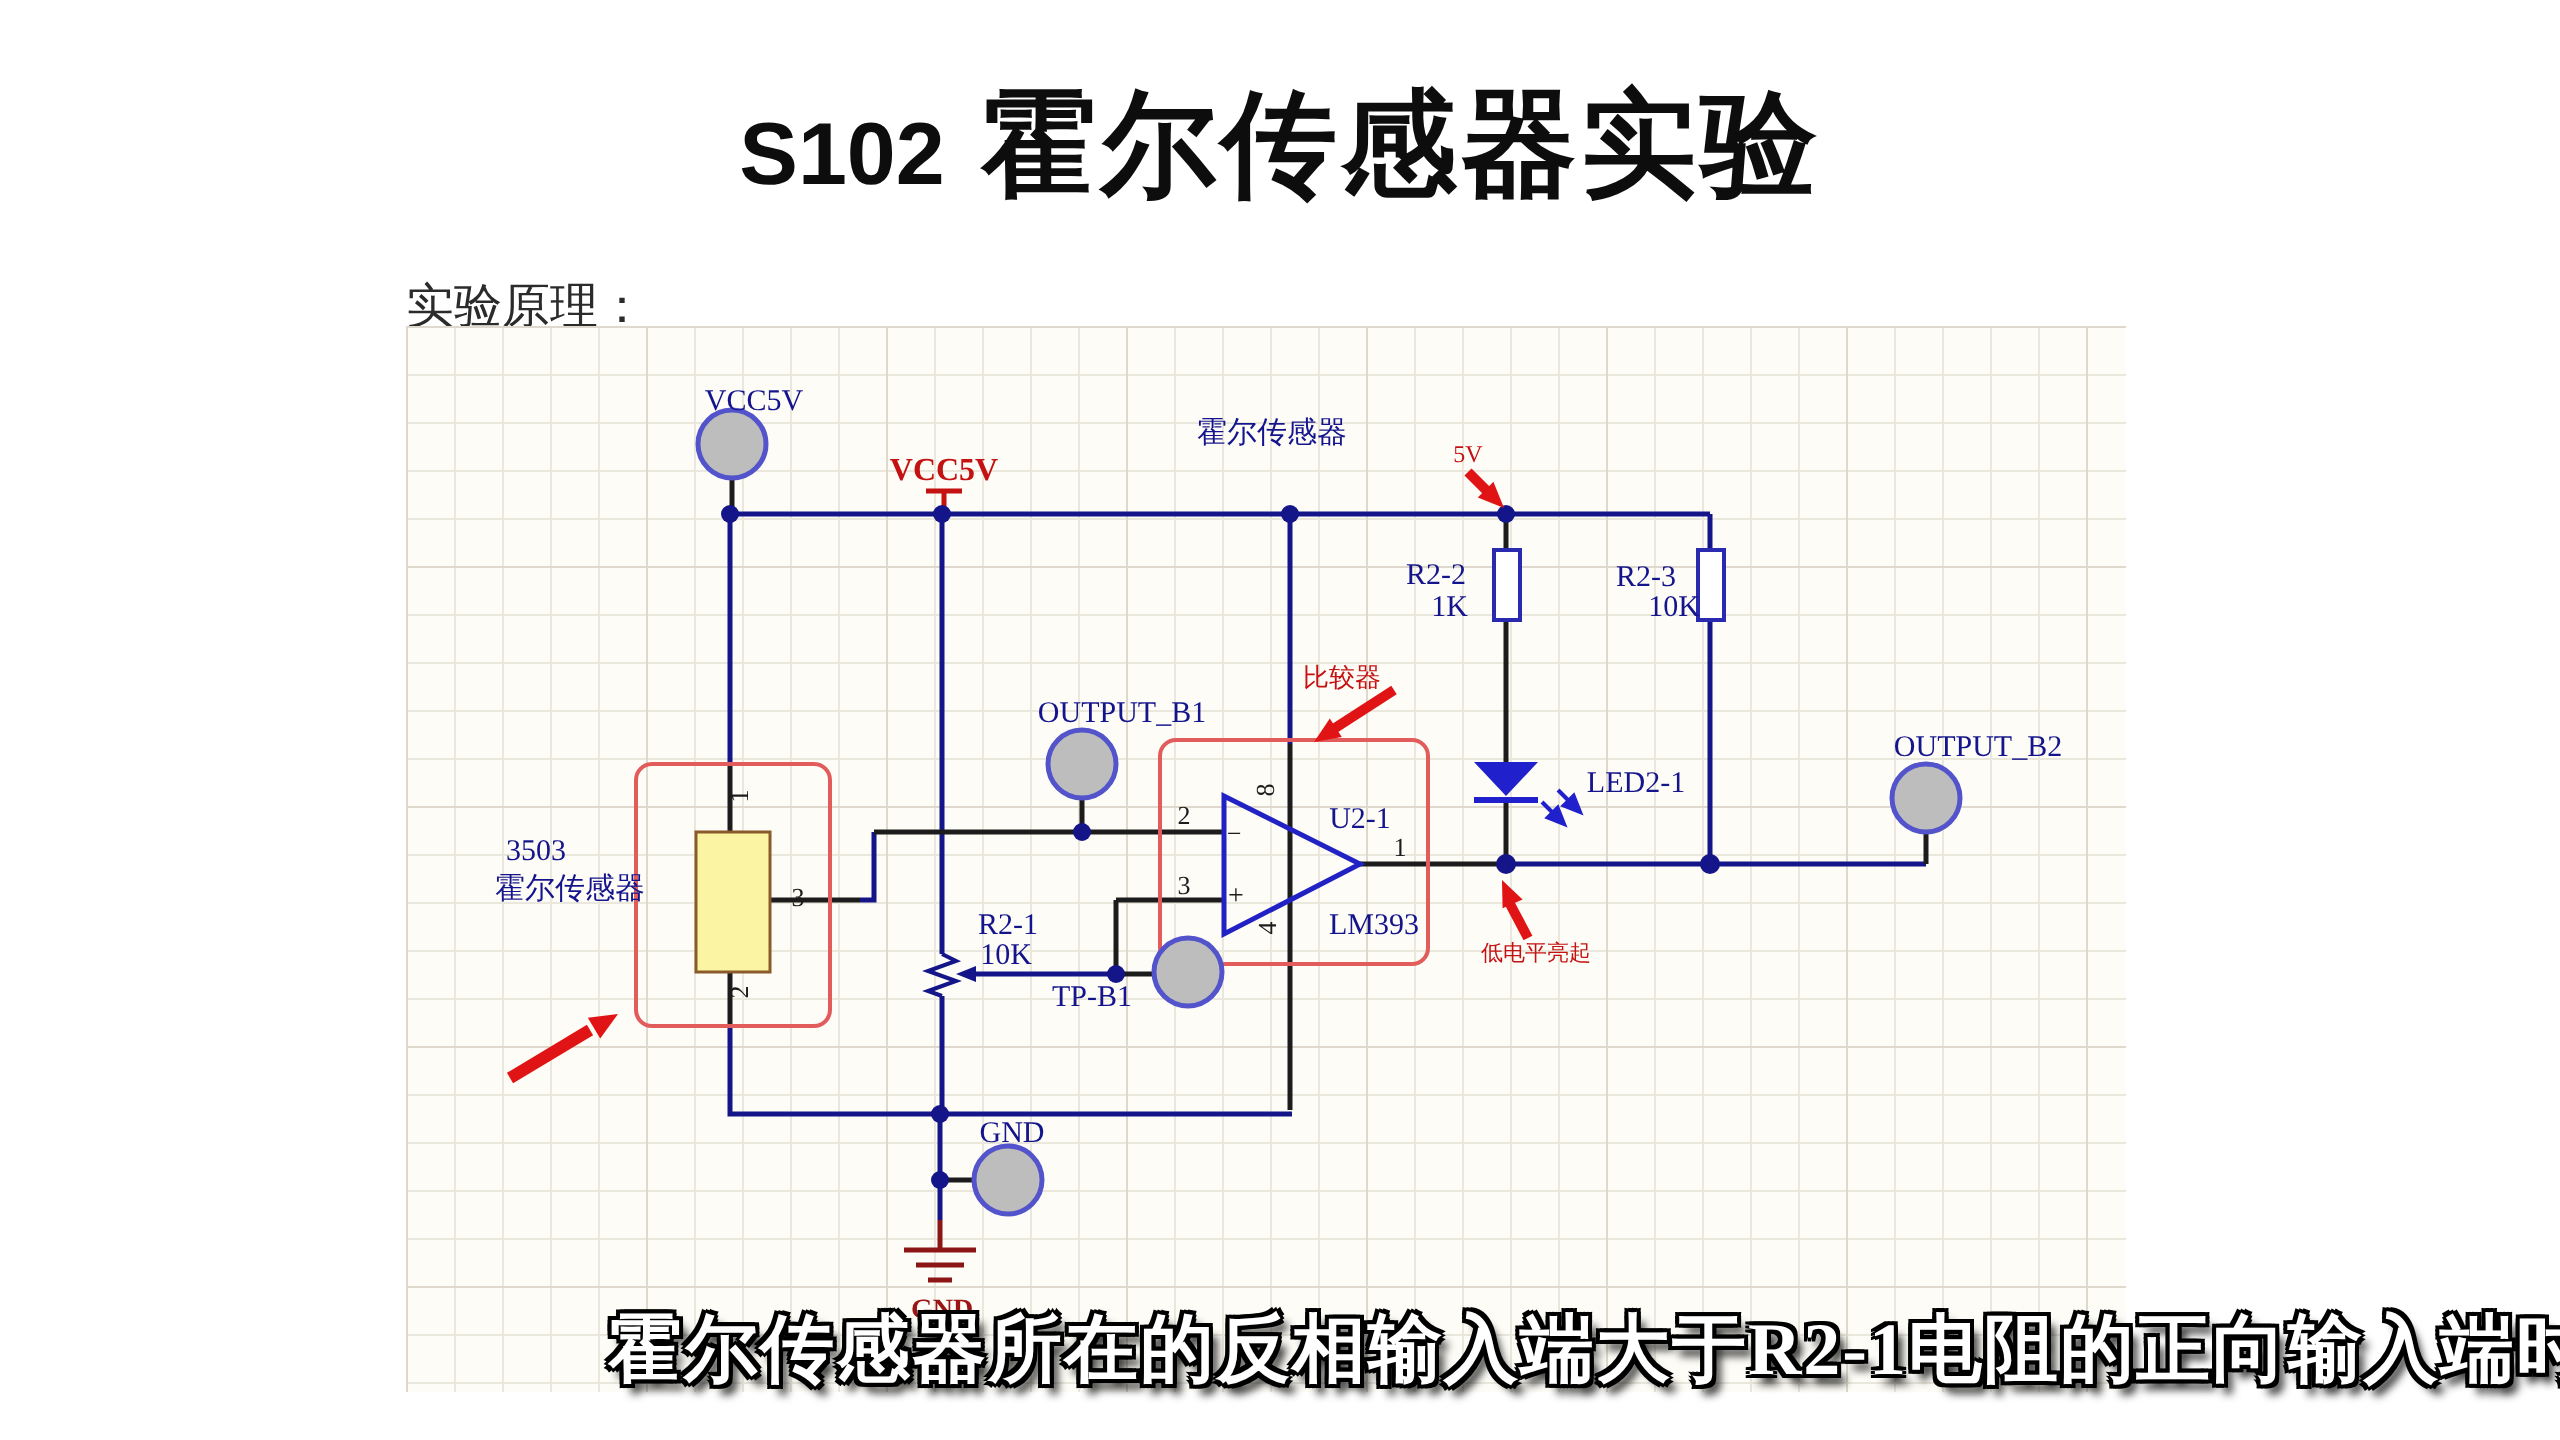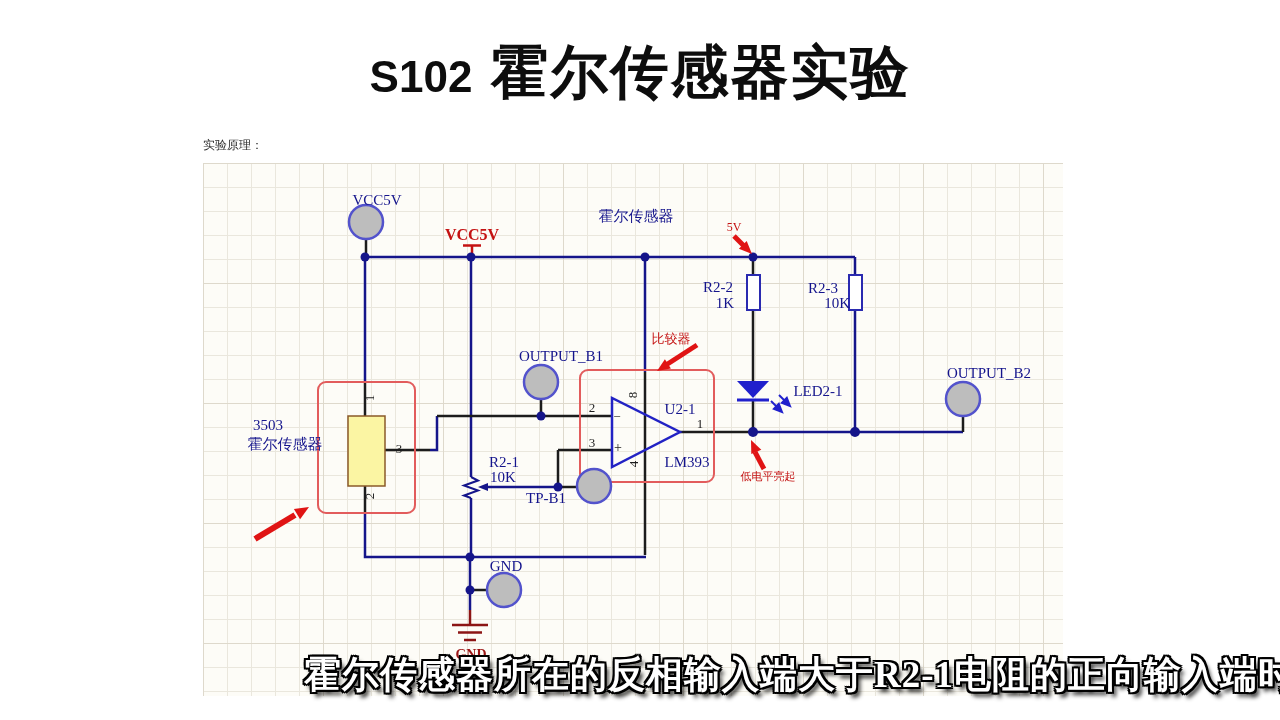--- a/index.html
+++ b/index.html
@@ -2,21 +2,21 @@
 <html><head>
 <meta charset="utf-8">
 <style>
   html,body{margin:0;padding:0;background:#fff;}
   #page{position:relative;width:1280px;height:720px;background:#ffffff;overflow:hidden;
         font-family:"Liberation Serif","DejaVu Serif",serif;}
   #title{position:absolute;top:34px;left:0;width:1280px;text-align:center;
          display:flex;justify-content:center;align-items:baseline;gap:18px;color:#0d0d0d;}
   #title .code{font-family:"Liberation Sans","DejaVu Sans",sans-serif;font-weight:bold;font-size:44px;}
   #title .zh{font-family:"Liberation Serif","DejaVu Serif",serif;font-weight:bold;font-size:58px;letter-spacing:2px;}
-  #section-label{position:absolute;left:203px;top:137px;font-size:12px;color:#2b2b2b;}
+  #section-label{position:absolute;left:203px;top:137px;font-size:24px;color:#2b2b2b;}
   #grid{position:absolute;left:203px;top:163px;width:860px;height:533px;background-color:#fdfcf7;
         background-image:
           repeating-linear-gradient(to right,#ded9cc 0 1px,transparent 1px 120px),
           repeating-linear-gradient(to bottom,#ded9cc 0 1px,transparent 1px 120px),
           repeating-linear-gradient(to right,#eae7dd 0 1px,transparent 1px 24px),
           repeating-linear-gradient(to bottom,#eae7dd 0 1px,transparent 1px 24px);}
   #schematic{position:absolute;left:0;top:0;width:1280px;height:720px;}
   #schematic text{font-family:"Liberation Serif","DejaVu Serif",serif;fill:#14148c;}
   #schematic text.blk{fill:#1c1c1c;}
   #schematic text.red{fill:#c41212;}

